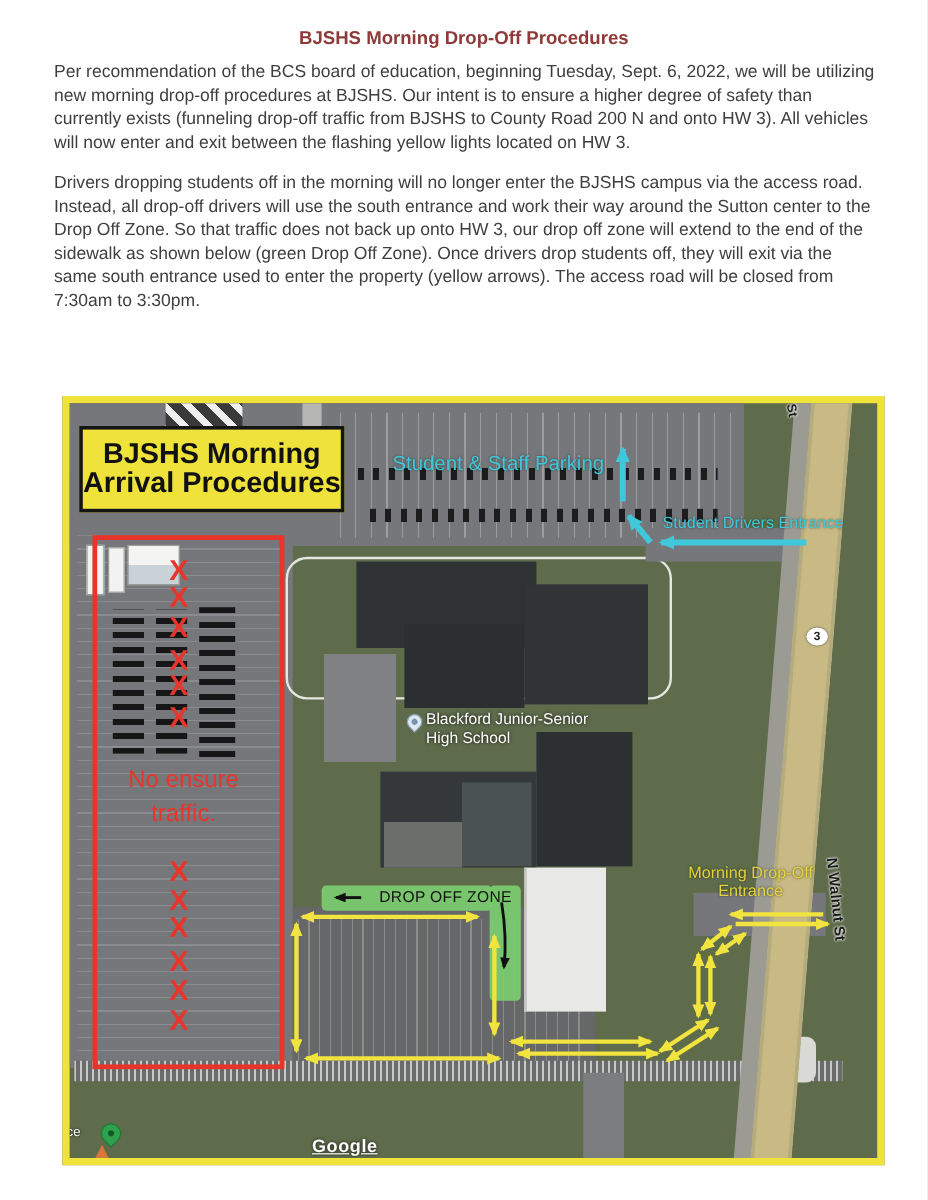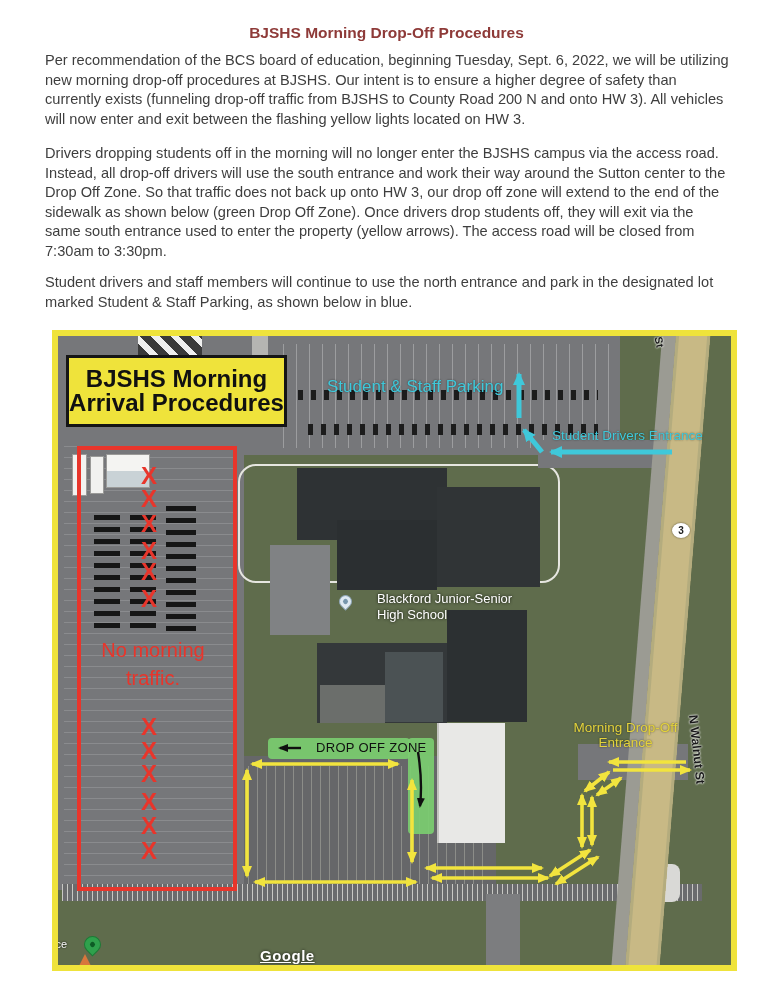--- a/index.html
+++ b/index.html
@@ -64,21 +64,20 @@
   .bl{stroke:#101010;stroke-width:2.4px;fill:none;}
 </style>
 </head>
 <body>
 
 <div class="page">
 
   <div class="doc-title">BJSHS Morning Drop-Off Procedures</div>
   <p class="para p1"><span>Per recommendation of the BCS board of education, </span><span class="u">beginning Tuesday, Sept. 6, 2022,</span><span> we will be utilizing </span><span class="u">new morning drop-off procedures at BJSHS</span><span>. Our intent is to ensure a higher degree of safety than currently exists (funneling drop-off traffic from BJSHS to County Road 200 N and onto HW 3). All vehicles will now enter and exit between the flashing yellow lights located on HW 3.</span></p>
   <p class="para p2"><span>Drivers dropping students off in the morning will no longer enter the BJSHS campus via the access road. Instead, all drop-off drivers will use the south entrance and work their way around the Sutton center to the Drop Off Zone. So that traffic does not back up onto HW 3, </span><span class="u">our drop off zone will extend to the end of the sidewalk as shown below (green Drop Off Zone)</span><span>. Once drivers drop students off, they will exit via the same south entrance used to enter the property (yellow arrows). The access road will be closed from 7:30am to 3:30pm.</span></p>
-  <p class="para p3"><span>Student drivers and staff members will continue to use the north entrance and park in the designated lot marked Student &amp; Staff Parking, as shown below in blue.</span></p>
 
   <div class="map">
 
     <div class="abs lot-top"></div>
     <div class="abs lot-left"></div>
     <div class="abs stripes-v" style="left:225px;top:8px;width:335px;height:104px;"></div>
     <div class="abs stripes-h" style="left:6px;top:110px;width:170px;height:430px;"></div>
     <div class="abs car-row" style="left:240px;top:54px;width:300px;height:10px;"></div>
     <div class="abs car-row" style="left:250px;top:88px;width:290px;height:11px;"></div>
     <div class="abs car-col" style="left:36px;top:172px;width:26px;height:120px;"></div>
@@ -122,34 +121,34 @@
         <div class="x-mark" style="left: 83px; top: 203px;">X</div>
         <div class="x-mark" style="left: 83px; top: 224px;">X</div>
         <div class="x-mark" style="left: 83px; top: 251px;">X</div>
         <div class="x-mark" style="left: 83px; top: 379px;">X</div>
         <div class="x-mark" style="left: 83px; top: 403px;">X</div>
         <div class="x-mark" style="left: 83px; top: 426px;">X</div>
         <div class="x-mark" style="left: 83px; top: 454px;">X</div>
         <div class="x-mark" style="left: 83px; top: 478px;">X</div>
         <div class="x-mark" style="left: 83px; top: 503px;">X</div>
       </div>
-    <div class="map-label red-label" style="left:28px;top:300px;width:134px;">No morning traffic.</div>
+    <div class="map-label red-label" style="left:28px;top:300px;width:134px;">No ensure traffic.</div>
 
     <div class="map-label cyan-label" style="left:269px;top:41px;font-size:17px;">Student &amp; Staff Parking</div>
     <div class="map-label cyan-label" style="left:494px;top:92px;font-size:13.5px;">Student Drivers Entrance</div>
 
     <div class="abs green-zone" style="left:210px;top:402px;width:142px;height:21px;"></div>
     <div class="abs green-zone" style="left:350px;top:402px;width:26px;height:96px;"></div>
     <div class="map-label dropoff-label" style="left:258px;top:404px;">DROP OFF ZONE</div>
 
     <div class="map-label yellow-label" style="left:505px;top:384px;width:125px;">Morning Drop-Off Entrance</div>
 
 
     <div class="abs pin-google" style="left:281px;top:259px;"></div>
-    <div class="map-label school-label" style="left:297px;top:255px;width:150px;margin-left:22px;">Blackford Junior-Senior High School</div>
+    <div class="map-label school-label" style="left:297px;top:255px;width:150px;">Blackford Junior-Senior High School</div>
 
     <div class="map-label street-label" style="left:596px;top:0px;font-size:11px;transform:rotate(80deg);">St</div>
     <div class="abs shield" style="left:614px;top:187px;">3</div>
     <div class="map-label street-label" style="left:642px;top:378px;font-size:12.5px;transform:rotate(84deg);transform-origin:left top;">N Walnut St</div>
 
     <div class="abs green-pin" style="left:26px;top:600px;"></div>
     <div class="abs flag" style="left:20px;top:618px;"></div>
     <div class="map-label" style="left:-8px;top:602px;color:#fff;font-size:11px;text-shadow:0 0 2px #000;">cce</div>
     <div class="map-label google" style="left:202px;top:611px;text-decoration:underline;">Google</div>
 

